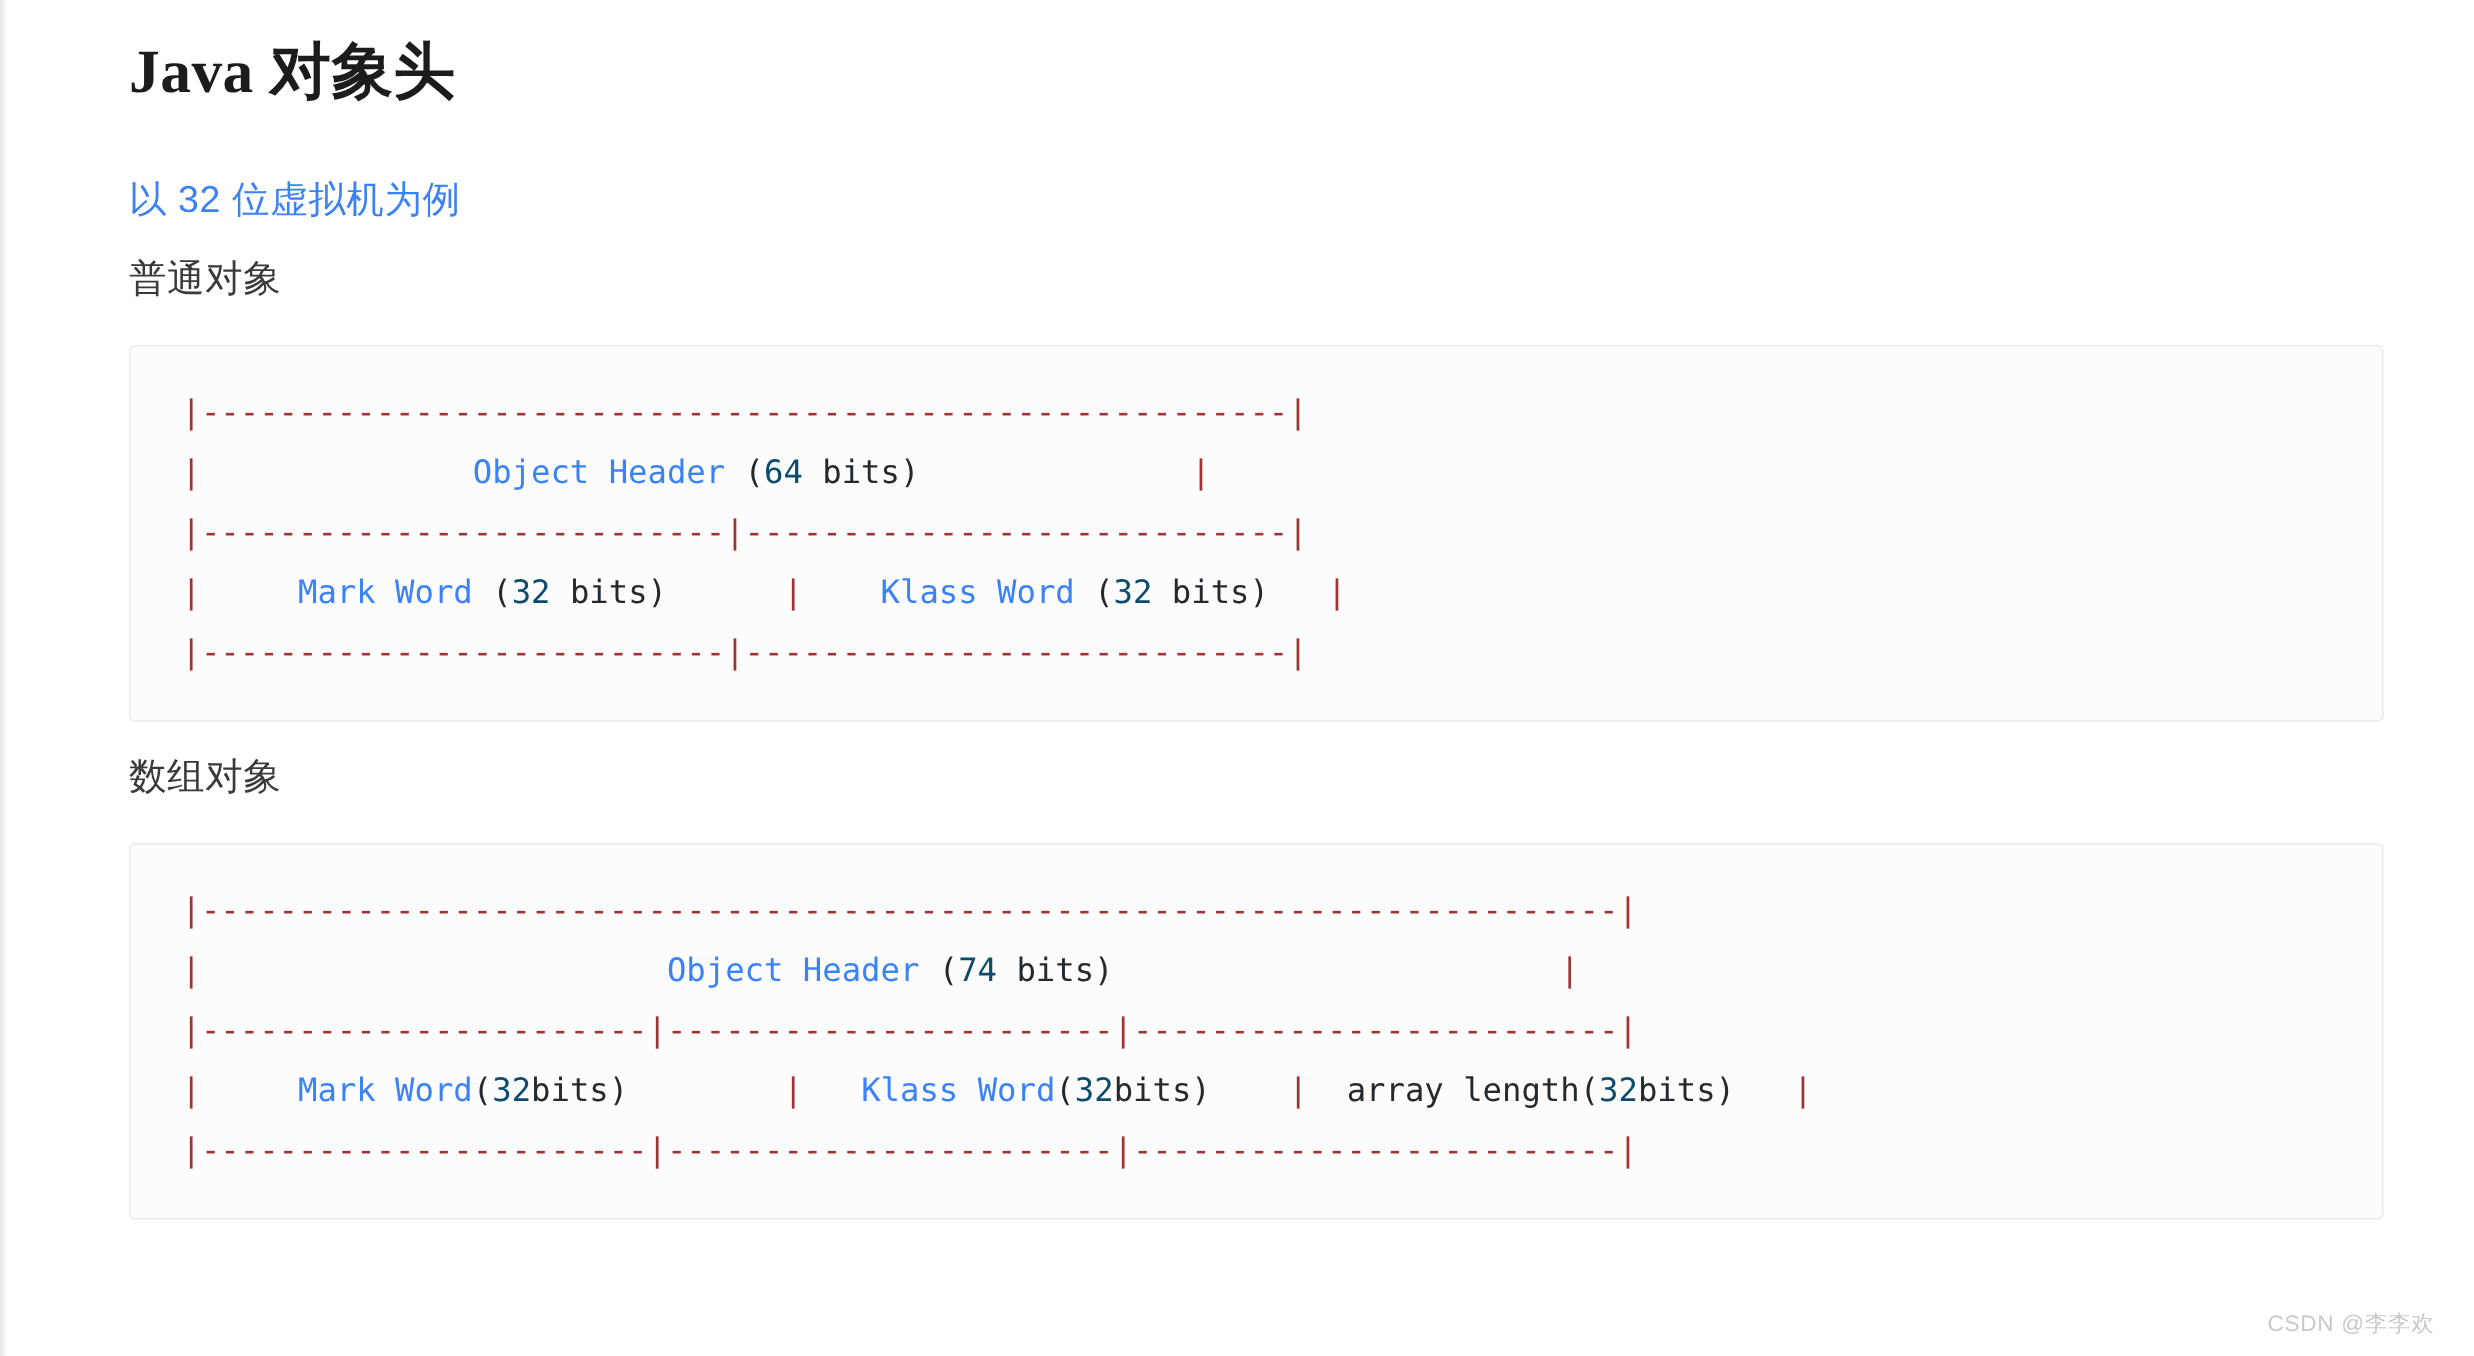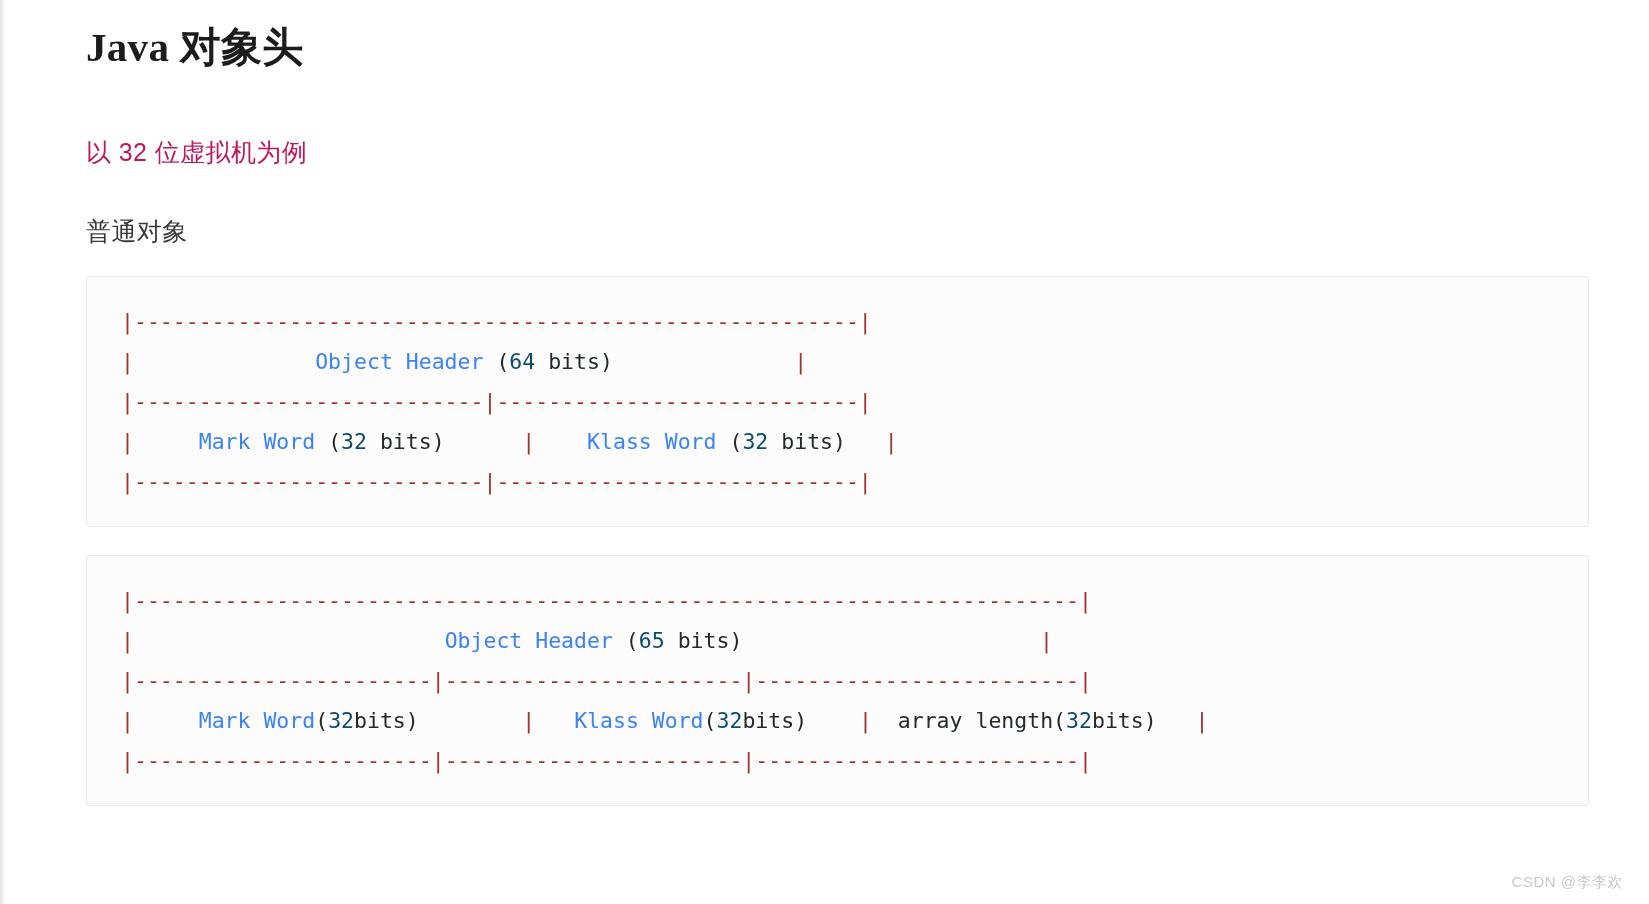--- a/index.html
+++ b/index.html
@@ -37,28 +37,28 @@
     font-family: "Liberation Serif", "DejaVu Serif", serif;
     font-weight: bold;
     font-size: 41px;
     line-height: 1.25;
     margin: 0 0 0 0;
     color: #1c1c1c;
     letter-spacing: 0.3px;
   }
   .subtitle {
     font-size: 25px;
-    color: #be185d;
-    margin-top: 63px;
+    color: #3b82f6;
+    margin-top: 43px;
     letter-spacing: 0.4px;
   }
   .section-heading {
     font-size: 25px;
     color: #3a3a3a;
-    margin-top: 46px;
+    margin-top: 20px;
     letter-spacing: 0.4px;
   }
   .code-block {
     margin-top: 28px;
     margin-right: 60px;
     background: #fcfcfc;
     border: 1px solid #e9e9e9;
     border-radius: 4px;
     padding: 25px 0 24px 34px;
     box-sizing: border-box;
@@ -103,24 +103,25 @@
     <div class="section-heading">普通对象</div>
 
     <div class="code-block">
       <pre class="ascii"><span class="tok-frame">|</span><span class="tok-frame">--------------------------------------------------------</span><span class="tok-frame">|</span>
 <span class="tok-frame">|</span><span class="tok-plain">              </span><span class="tok-name">Object Header </span><span class="tok-plain">(</span><span class="tok-num">64</span><span class="tok-plain"> bits)</span><span class="tok-plain">              </span><span class="tok-frame">|</span>
 <span class="tok-frame">|</span><span class="tok-frame">---------------------------</span><span class="tok-frame">|</span><span class="tok-frame">----------------------------</span><span class="tok-frame">|</span>
 <span class="tok-frame">|</span><span class="tok-plain">     </span><span class="tok-name">Mark Word </span><span class="tok-plain">(</span><span class="tok-num">32</span><span class="tok-plain"> bits)</span><span class="tok-plain">      </span><span class="tok-frame">|</span><span class="tok-plain">    </span><span class="tok-name">Klass Word </span><span class="tok-plain">(</span><span class="tok-num">32</span><span class="tok-plain"> bits)</span><span class="tok-plain">   </span><span class="tok-frame">|</span>
 <span class="tok-frame">|</span><span class="tok-frame">---------------------------</span><span class="tok-frame">|</span><span class="tok-frame">----------------------------</span><span class="tok-frame">|</span></pre>
     </div>
 
+    <div class="section-heading">数组对象</div>
 
     <div class="code-block">
       <pre class="ascii"><span class="tok-frame">|</span><span class="tok-frame">-------------------------------------------------------------------------</span><span class="tok-frame">|</span>
-<span class="tok-frame">|</span><span class="tok-plain">                        </span><span class="tok-name">Object Header </span><span class="tok-plain">(</span><span class="tok-num">65</span><span class="tok-plain"> bits)</span><span class="tok-plain">                       </span><span class="tok-frame">|</span>
+<span class="tok-frame">|</span><span class="tok-plain">                        </span><span class="tok-name">Object Header </span><span class="tok-plain">(</span><span class="tok-num">74</span><span class="tok-plain"> bits)</span><span class="tok-plain">                       </span><span class="tok-frame">|</span>
 <span class="tok-frame">|</span><span class="tok-frame">-----------------------</span><span class="tok-frame">|</span><span class="tok-frame">-----------------------</span><span class="tok-frame">|</span><span class="tok-frame">-------------------------</span><span class="tok-frame">|</span>
 <span class="tok-frame">|</span><span class="tok-plain">     </span><span class="tok-name">Mark Word</span><span class="tok-plain">(</span><span class="tok-num">32</span><span class="tok-plain">bits)</span><span class="tok-plain">        </span><span class="tok-frame">|</span><span class="tok-plain">   </span><span class="tok-name">Klass Word</span><span class="tok-plain">(</span><span class="tok-num">32</span><span class="tok-plain">bits)</span><span class="tok-plain">    </span><span class="tok-frame">|</span><span class="tok-plain">  array length(</span><span class="tok-num">32</span><span class="tok-plain">bits)</span><span class="tok-plain">   </span><span class="tok-frame">|</span>
 <span class="tok-frame">|</span><span class="tok-frame">-----------------------</span><span class="tok-frame">|</span><span class="tok-frame">-----------------------</span><span class="tok-frame">|</span><span class="tok-frame">-------------------------</span><span class="tok-frame">|</span></pre>
     </div>
 
   </div>
 
   <div class="watermark">CSDN @李李欢</div>
 </div>
 

